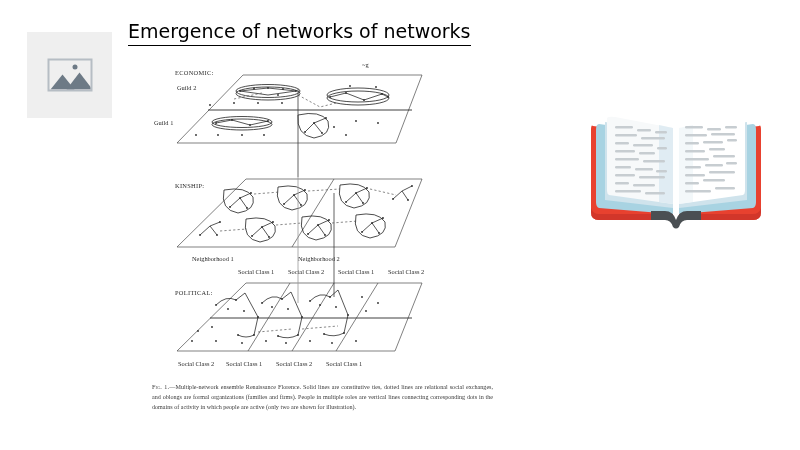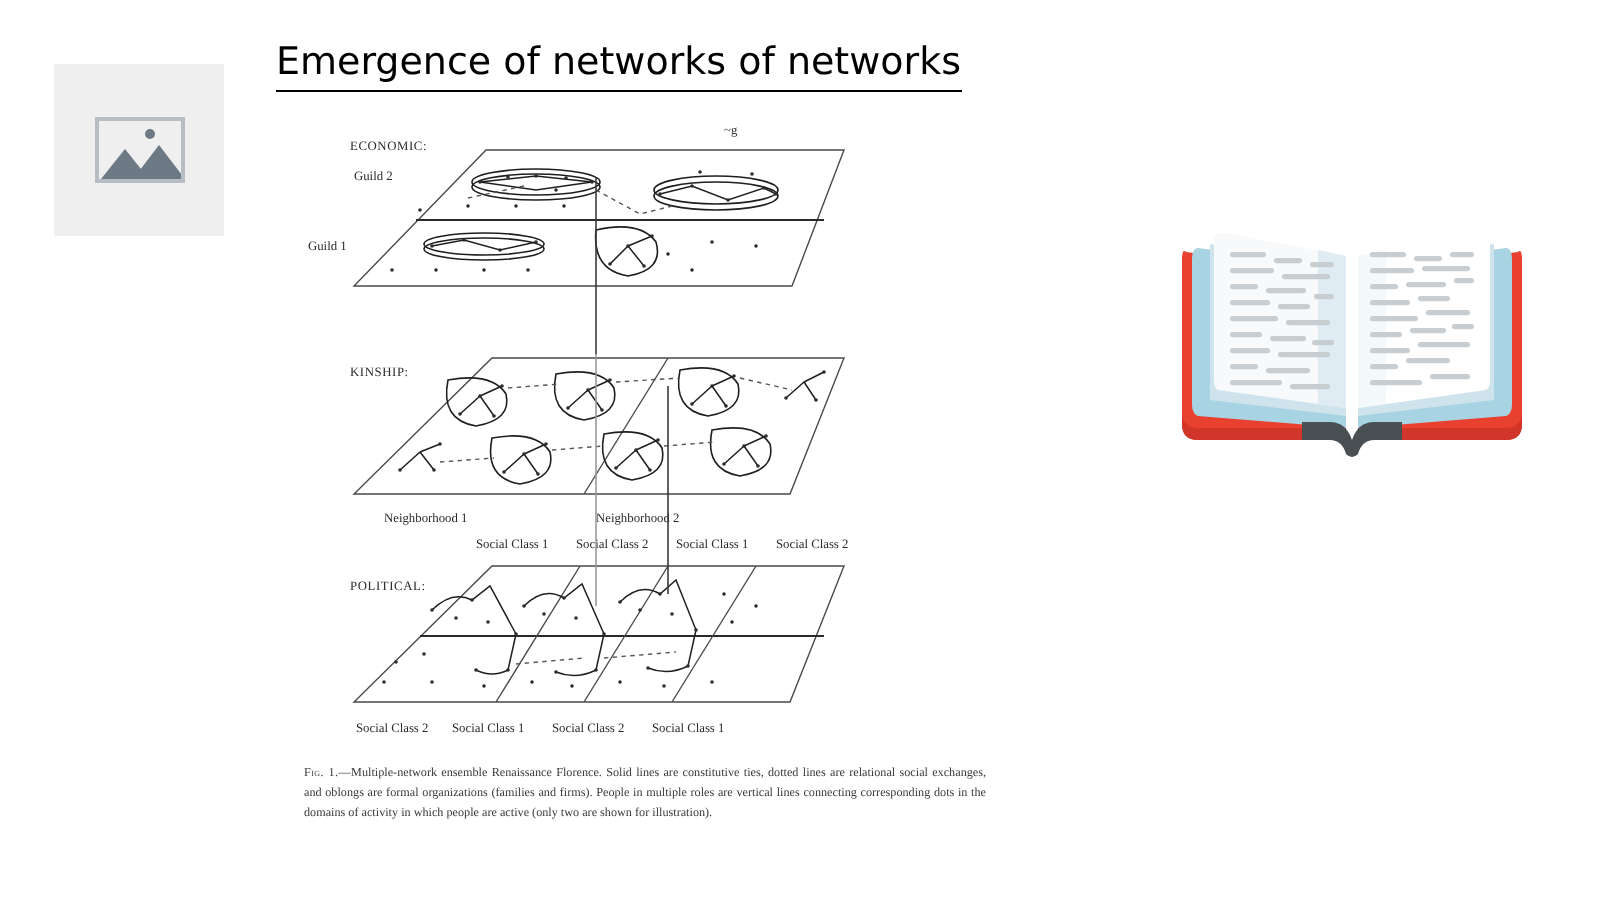--- a/index.html
+++ b/index.html
@@ -43,21 +43,21 @@
     width: 0; height: 0;
     border-style: solid;
     border-color: transparent transparent #6d7a86 transparent;
   }
   .ph-mt1 { left: 1px;  border-width: 0 12px 15px 12px; }
   .ph-mt2 { left: 17px; border-width: 0 13px 17px 13px; }
 
   
   #slide-title {
     position: absolute;
-    left: 138px; top: 21px;
+    left: 128px; top: 21px;
     font-family: "DejaVu Sans", sans-serif;
     font-size: 19px;
     color: #000000;
     white-space: nowrap;
     border-bottom: 1.5px solid #000;
     padding-bottom: 2px;
     line-height: 1.15;
   }
 
   

